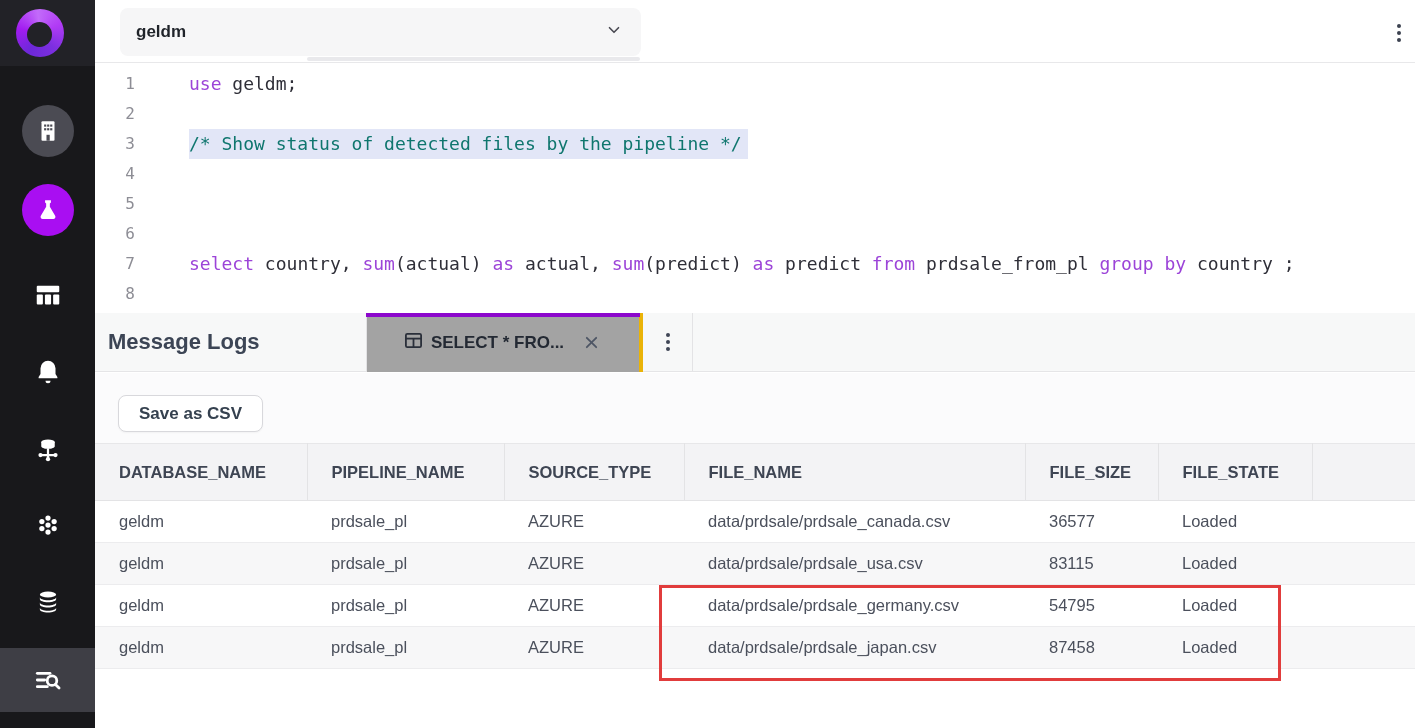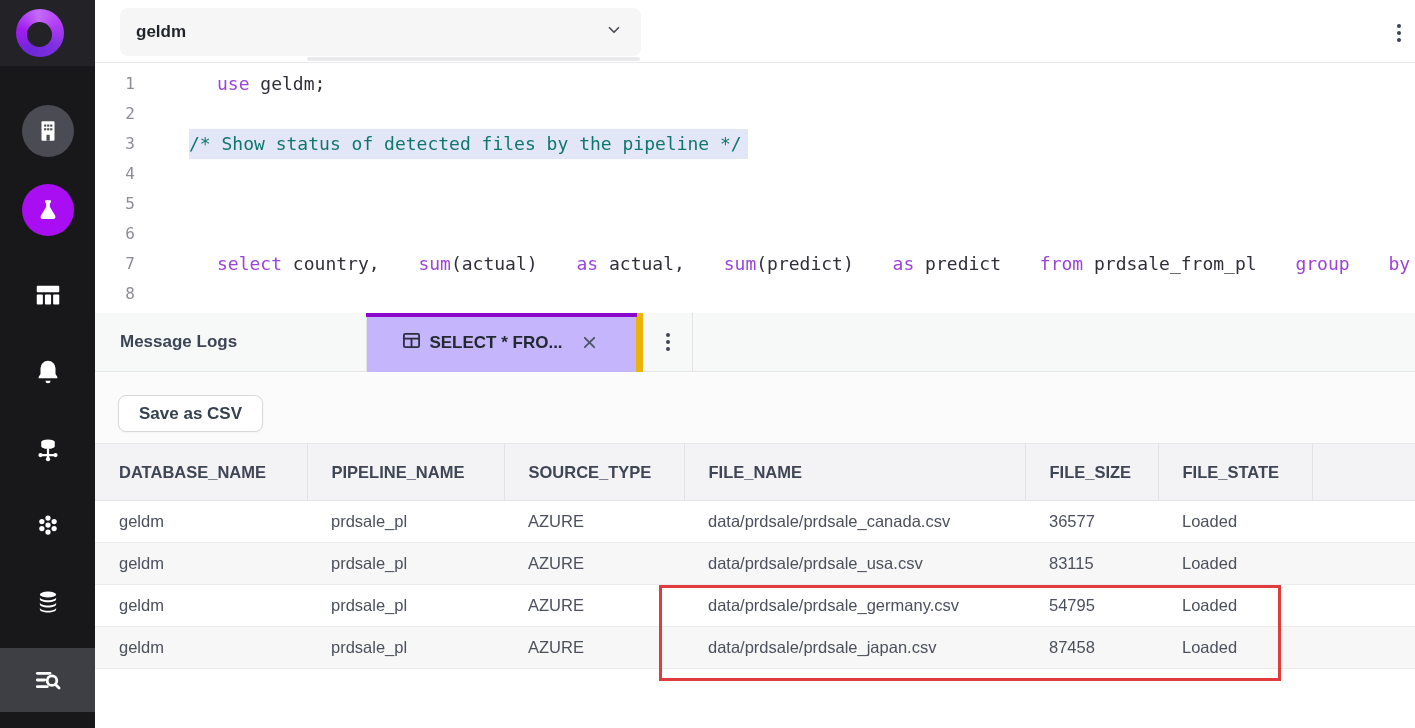--- a/index.html
+++ b/index.html
@@ -31,30 +31,30 @@
   .topbar-kebab { position:absolute; right:6px; top:22px; width:20px; height:22px; }
   .scroll-thumb { position:absolute; left:212px; top:57px; width:333px; height:4px; background:#e9e9ec; border-radius:2px; }
   
   .editor { position:absolute; left:95px; top:64px; width:1320px; height:249px; background:#fff;
     font-family:"DejaVu Sans Mono", monospace; font-size:18px; }
   .code-lines { position:absolute; left:0; top:5px; width:100%; }
   .code-line { display:flex; height:30px; line-height:30px; white-space:pre; cursor:text; }
   .line-number { width:56px; text-align:right; padding-right:16px; color:#8d8d95; font-size:16px; flex:none; }
   .line-content { margin-left:38px; }
   .line-content.selected { background:#e2e6f7; box-shadow: 6px 0 0 #e2e6f7; }
-  .tok-kw { color:#9c44d8;margin-left:28px; }
+  .tok-kw { color:#9c44d8; }
   .tok-cm { color:#0f766e; }
   .tok-op { color:#7f93ab; }
   .tok-pl { color:#2f2f38; }
   
   .tabstrip { position:absolute; left:95px; top:313px; width:1320px; height:59px; background:#f7f8f8; border-bottom:1px solid #e5e5e7; }
   .tab-messages { position:absolute; left:0; top:0; width:271px; height:58px; display:flex; align-items:center;
-    padding-left:25px; font-size:17px; font-weight:600; color:#3c4555; cursor:pointer; }
-  .tab-active { position:absolute; left:271px; top:0; width:277px; height:59px; background:#c4b5fd;
-    border-left:1px solid #e3e3e5; border-right:7px solid #eab308; cursor:pointer;
+    padding-left:13px; font-size:22px; font-weight:600; color:#3c4555; cursor:pointer; }
+  .tab-active { position:absolute; left:271px; top:0; width:277px; height:59px; background:#a3a3a3;
+    border-left:1px solid #e3e3e5; border-right:4px solid #eab308; cursor:pointer;
     display:flex; align-items:center; justify-content:center; gap:8px; }
   .tab-active::before { content:""; position:absolute; left:-1px; top:0; width:calc(100% + 2px); height:4px; background:#8c07cc; }
   .tab-active .tab-label { font-size:17px; font-weight:700; color:#23293300; color:#232933; }
   .tab-close { margin-left:8px; display:flex; align-items:center; justify-content:center; width:22px; height:22px; cursor:pointer; }
   .tab-kebab-box { position:absolute; left:548px; top:0; width:50px; height:58px; border-right:1px solid #e3e3e5;
     display:flex; align-items:center; justify-content:center; }
   .tab-kebab-box .kebab i { background:#3f4656; }
   
   .results-toolbar { position:absolute; left:95px; top:373px; width:1320px; height:70px; background:#fbfbfc; }
   .save-btn { position:absolute; left:23px; top:22px; height:37px; padding:0 20px; background:#fff;

